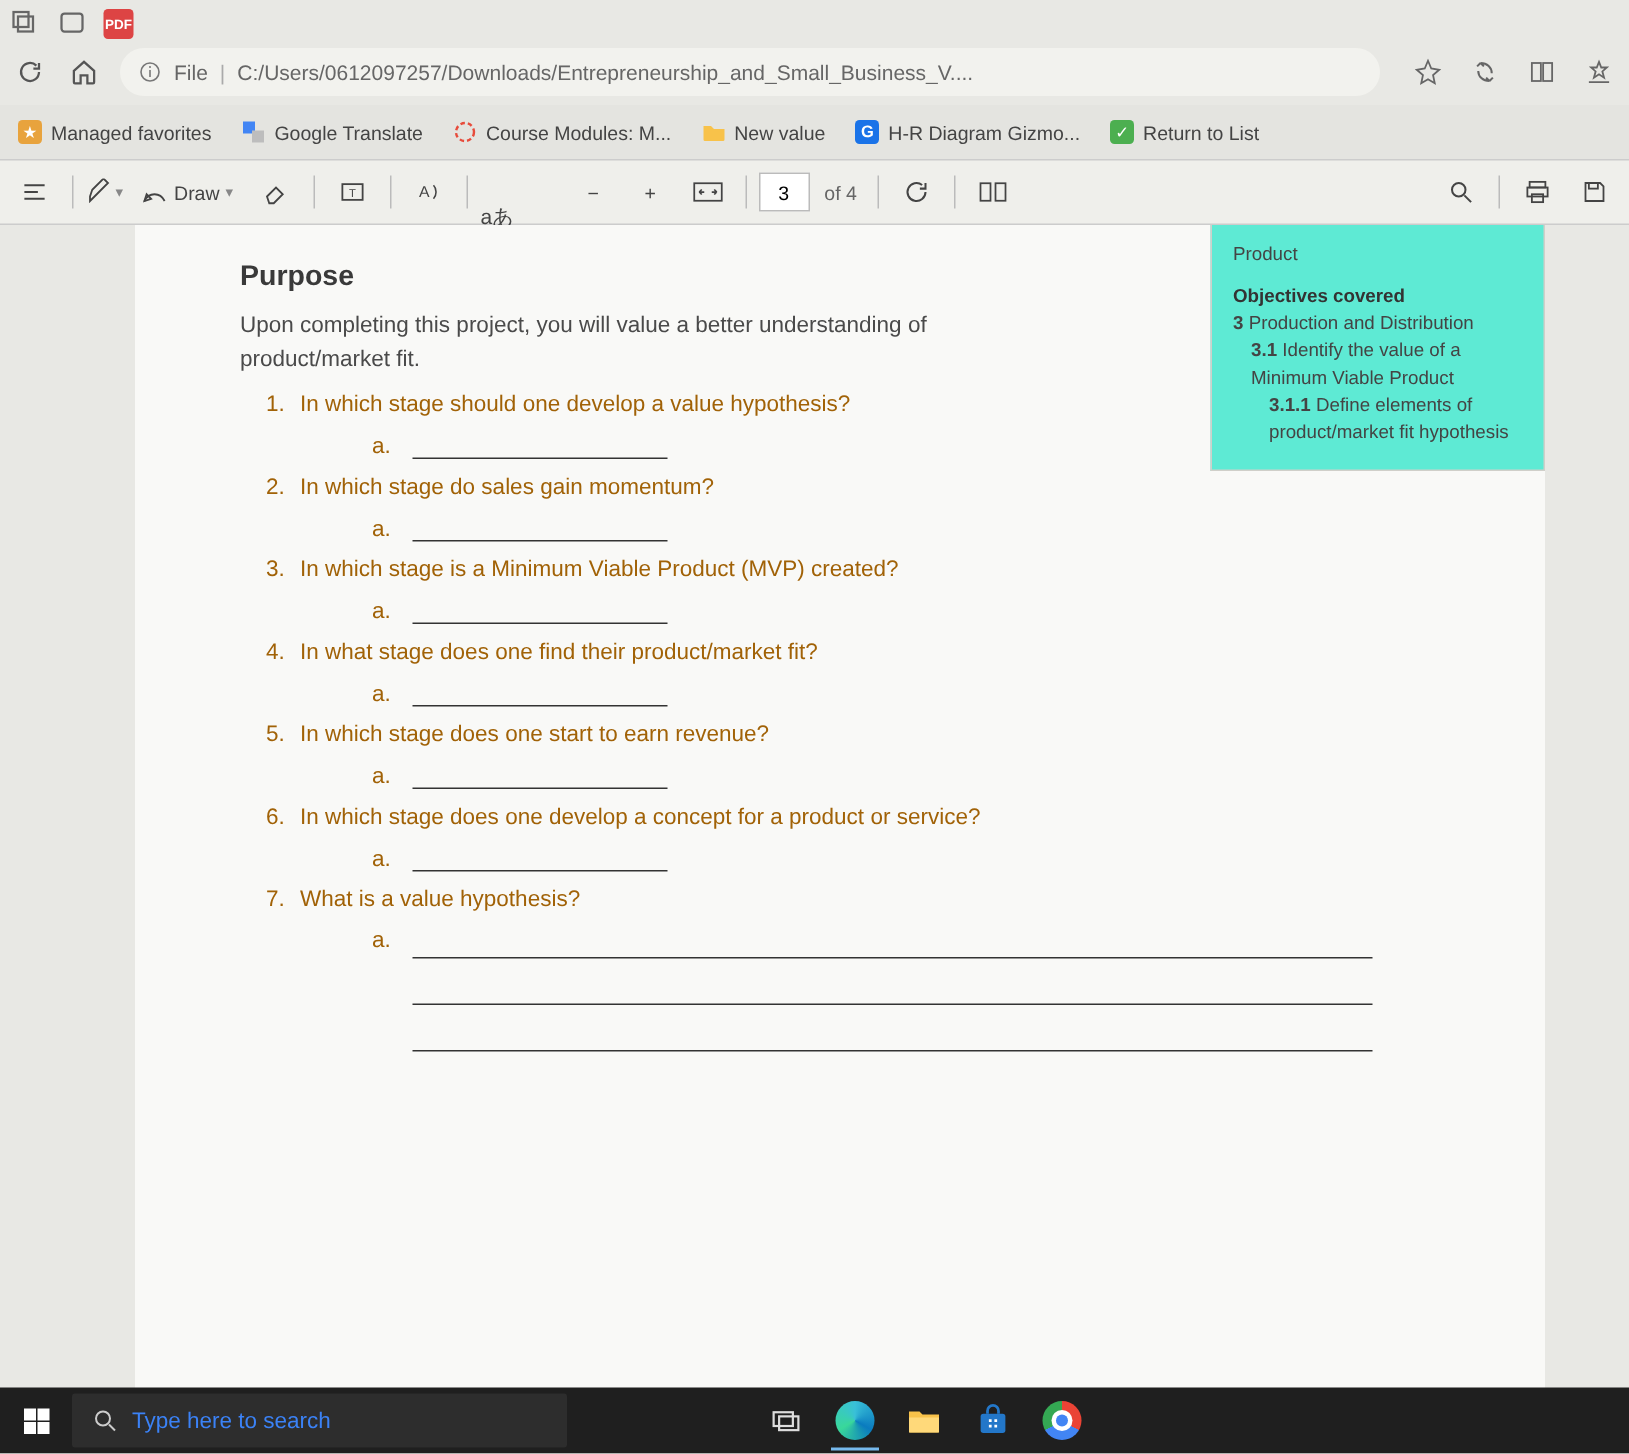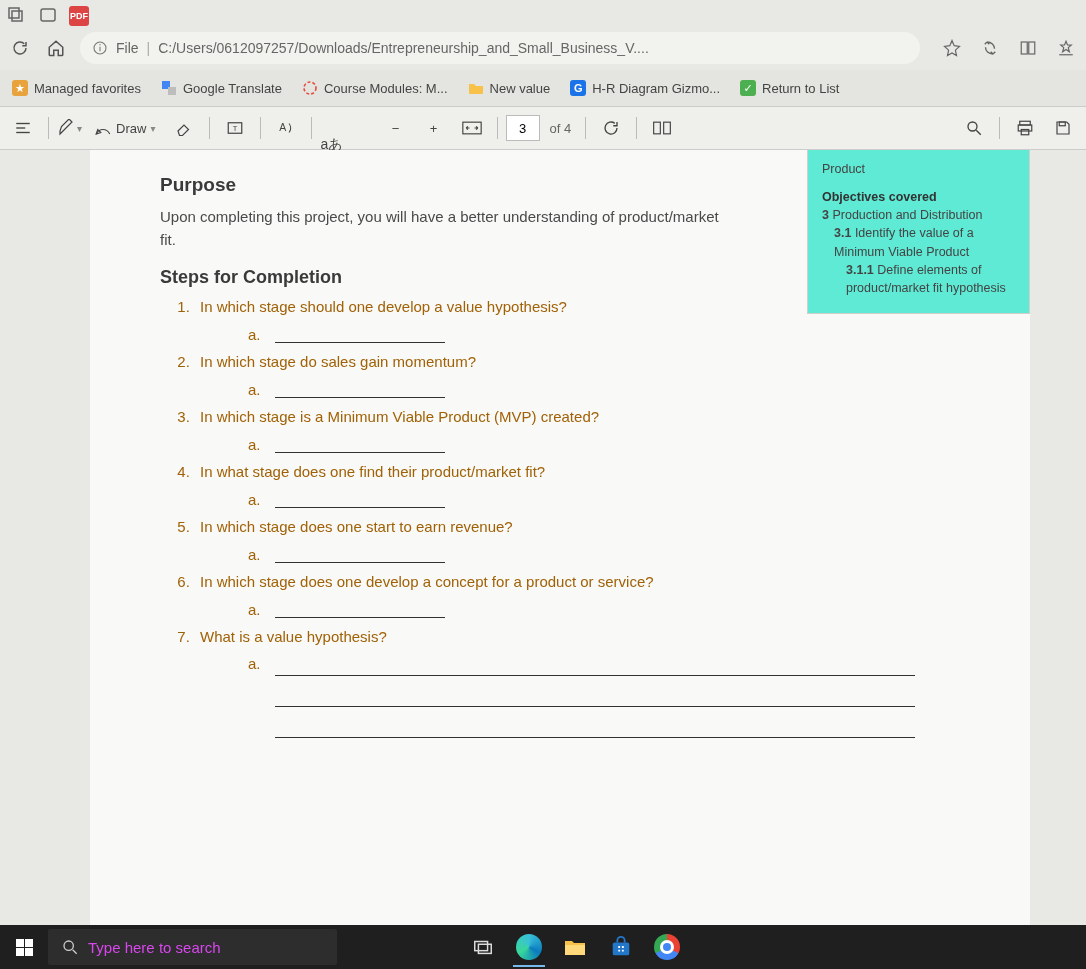--- a/index.html
+++ b/index.html
@@ -130,22 +130,22 @@
   gap:4px;
 }
 .tb-start{width:40px;height:40px;display:flex;align-items:center;justify-content:center;cursor:pointer;}
 .win-logo{display:grid;grid-template-columns:8px 8px;grid-template-rows:8px 8px;gap:1px;}
 .win-logo span{background:#fff;}
 .tb-search{
   background:#2d2d2d;
   height:36px;
   display:flex;align-items:center;
   padding:0 14px; gap:10px;
-  color:#d946ef; font-size:15px;
-  width:289px;
+  color:#3b82f6; font-size:15px;
+  width:330px;
   border-radius:2px;
 }
 .tb-apps{ display:flex; gap:2px; margin-left:120px;}
 .tb-app{ width:44px;height:40px;display:flex;align-items:center;justify-content:center;cursor:pointer; position:relative;}
 .tb-app.active::after{content:"";position:absolute;bottom:0;left:6px;right:6px;height:2px;background:#76b9ed;}
 .circle-icon{width:26px;height:26px;border-radius:50%;}
 svg{display:block;}
 .chev{font-size:10px;color:#888;}
 </style>
 </head>
@@ -345,22 +345,21 @@
     <svg width="18" height="18" viewBox="0 0 24 24">
         <path fill="none" stroke="#444" stroke-width="1.6" d="M4 4h13l3 3v13H4z"></path>
         <rect x="7" y="4" width="8" height="5" fill="none" stroke="#444" stroke-width="1.6"></rect>
       </svg>
   </div>
 </div>
 
 <div class="doc-area">
   <div class="page">
     <h2>Purpose</h2>
-    <p>Upon completing this project, you will have a better understanding of product/market fit.</p>
-    <div class="steps-head">Steps for Completion</div>
+    <p>Upon completing this project, you will value a better understanding of product/market fit.</p>
     <ol class="questions">
       <li><span>In which stage should one develop a value hypothesis?</span>
         <div class="sub">
             <span>a.</span>
             <span class="blank"></span>
           </div>
       </li>
       <li><span>In which stage do sales gain momentum?</span>
         <div class="sub">
             <span>a.</span>

